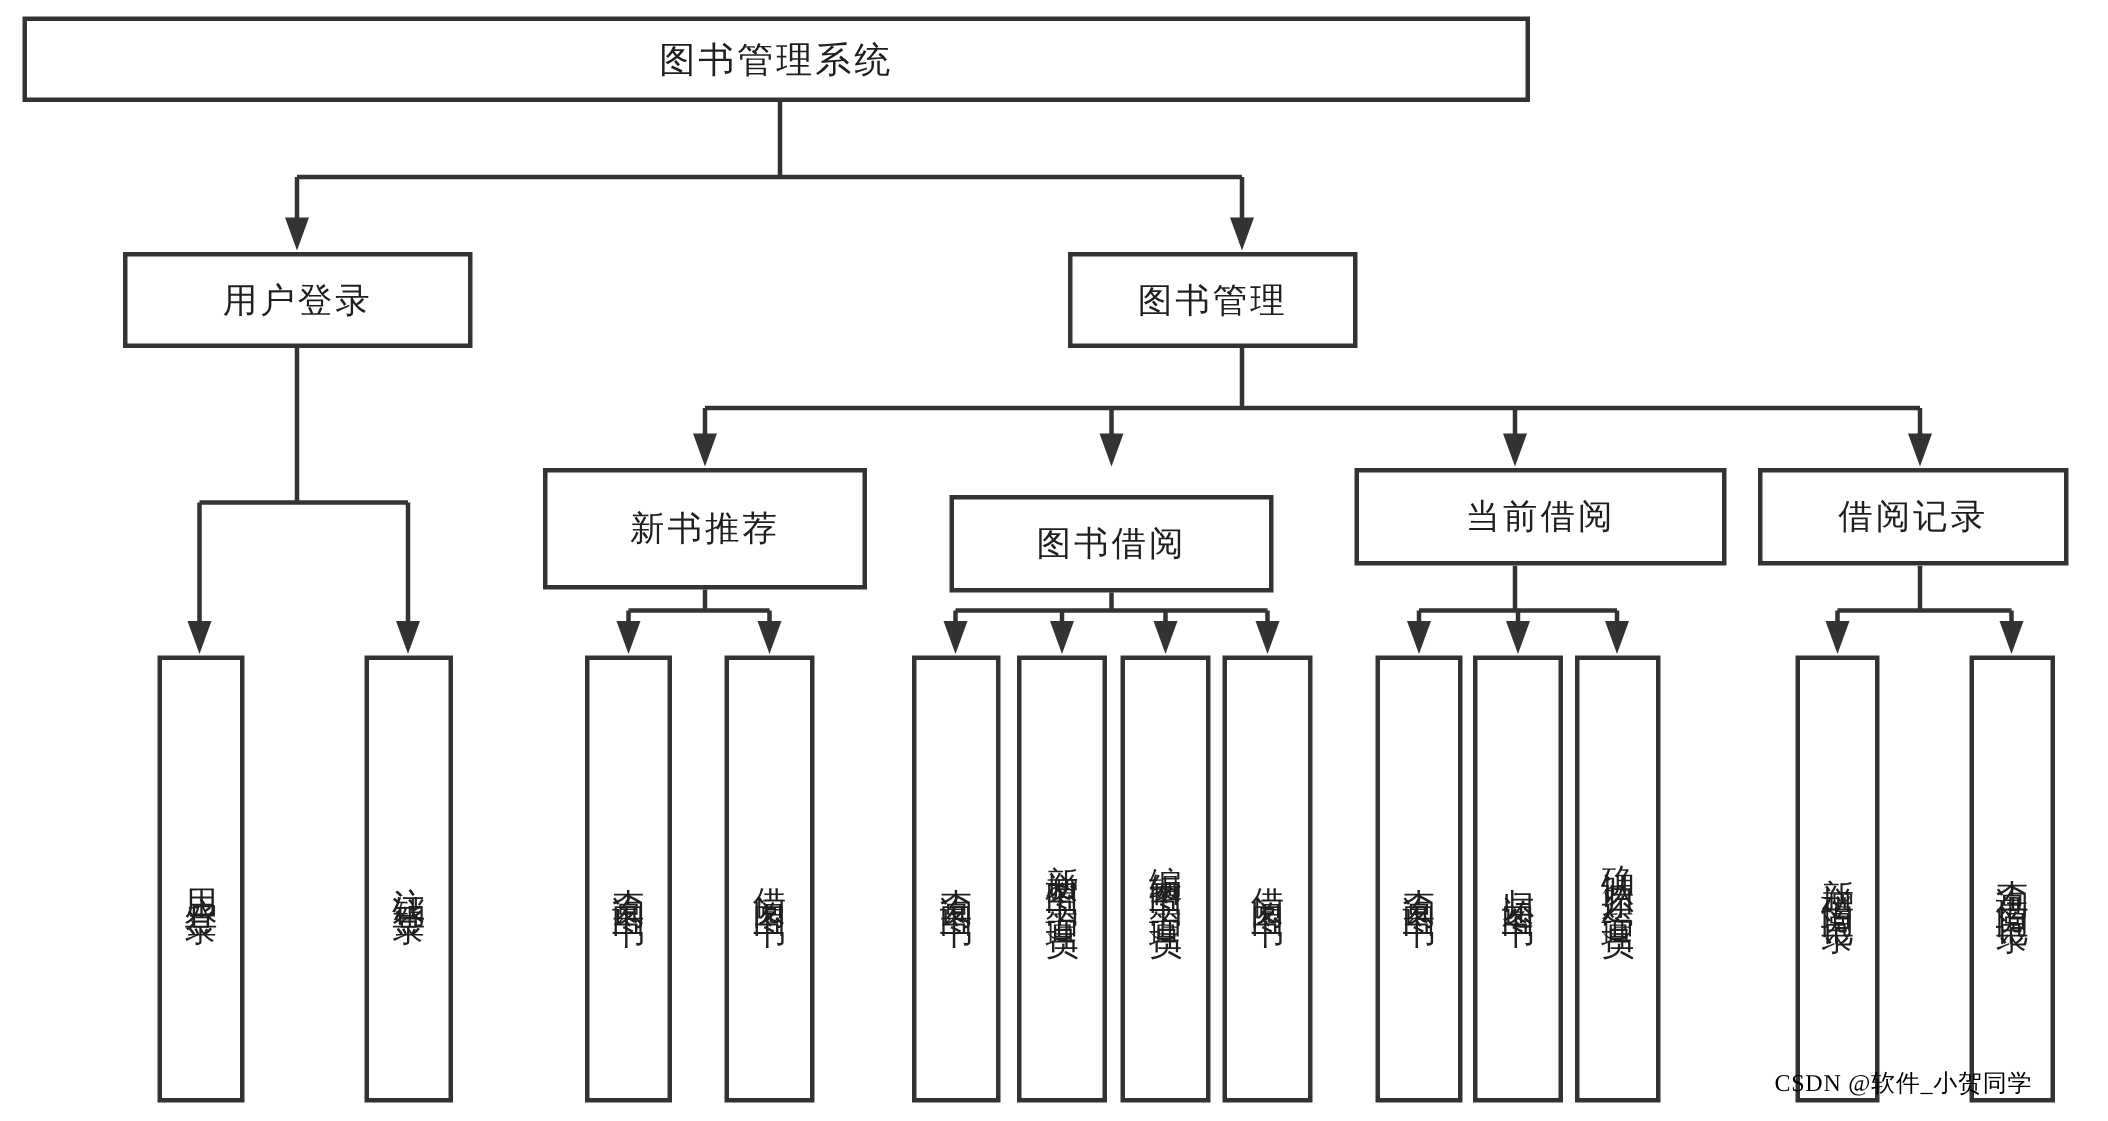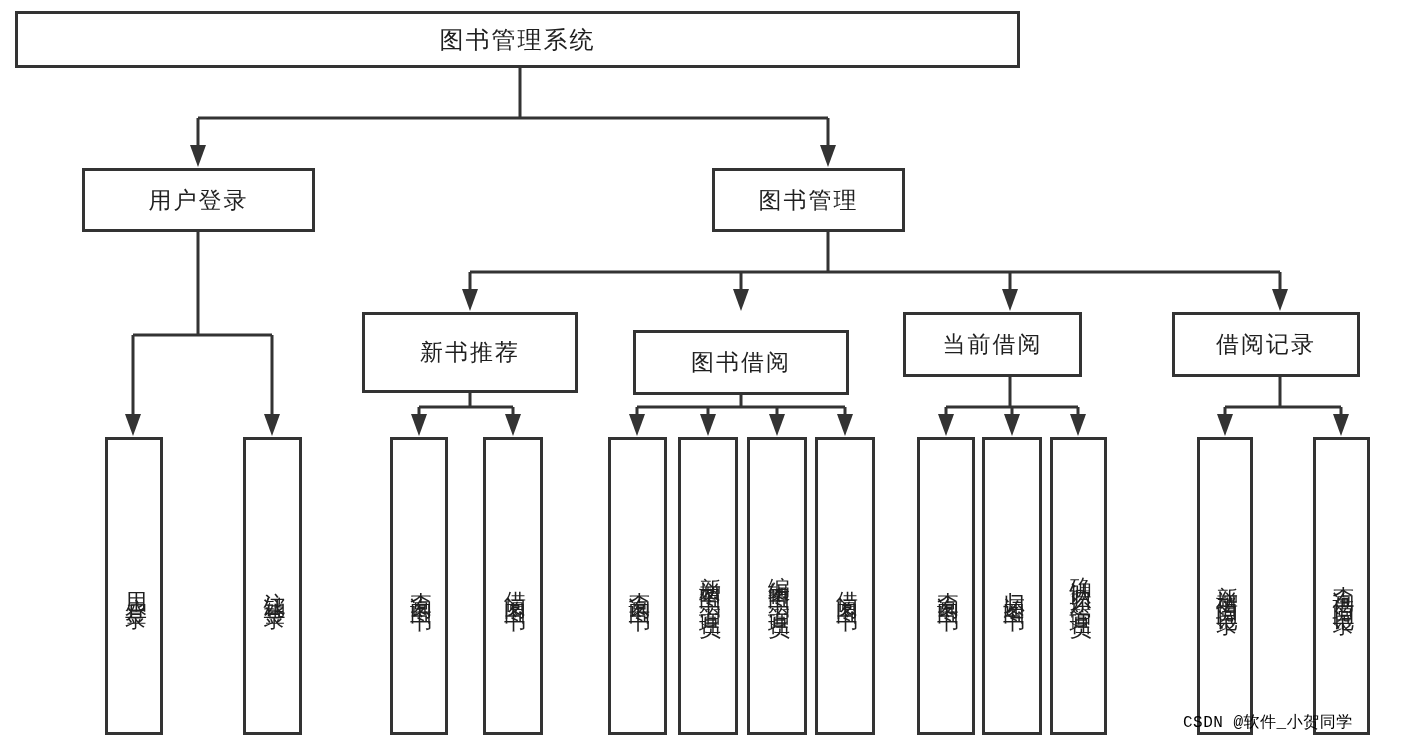--- a/index.html
+++ b/index.html
@@ -1,18 +1,18 @@
 <!DOCTYPE html>
 <html><head>
 <meta charset="utf-8">
 <style>
   html,body{margin:0;padding:0;background:#ffffff;}
   #stage{
     position:relative;width:1405px;height:747px;background:#ffffff;overflow:hidden;
-    font-family:Liberation Mono, monospace;color:#1f1f1f;border-radius:32px;
+    font-family:Liberation Serif, serif;color:#1f1f1f;border-radius:32px;
   }
   #wires{position:absolute;left:0;top:0;z-index:1;}
   .node{
     position:absolute;box-sizing:border-box;border:3px solid #333333;background:#ffffff;
     display:flex;align-items:center;justify-content:center;z-index:2;
   }
   .h{letter-spacing:2px;}
   .root{font-size:24px;}
   .lvl2,.lvl3{font-size:23px;}
   .v{
@@ -63,22 +63,22 @@
     <use href="#arr" x="1341" y="436"></use>
   </svg>
 
   <div class="node h root" style="left:15px;top:11px;width:1005px;height:57px">图书管理系统</div>
 
   <div class="node h lvl2" style="left:82px;top:168px;width:233px;height:64px">用户登录</div>
   <div class="node h lvl2" style="left:712px;top:168px;width:193px;height:64px">图书管理</div>
 
   <div class="node h lvl3" style="left:362px;top:312px;width:216px;height:81px">新书推荐</div>
   <div class="node h lvl3" style="left:633px;top:330px;width:216px;height:65px">图书借阅</div>
-  <div class="node h lvl3" style="left:903px;top:312px;width:179px;height:65px">当前借阅</div>
-  <div class="node h lvl3" style="left:1172px;top:312px;width:188px;height:65px">借阅记录</div>
+  <div class="node h lvl3" style="left:903px;top:312px;width:248px;height:65px">当前借阅</div>
+  <div class="node h lvl3" style="left:1172px;top:312px;width:207px;height:65px">借阅记录</div>
 
   <div class="node v" style="left:105px;top:437px;width:58px;height:298px">用户登录</div>
   <div class="node v" style="left:243px;top:437px;width:59px;height:298px">注销登录</div>
   <div class="node v" style="left:390px;top:437px;width:58px;height:298px">查询图书</div>
   <div class="node v" style="left:483px;top:437px;width:60px;height:298px">借阅图书</div>
   <div class="node v" style="left:608px;top:437px;width:59px;height:298px">查询图书</div>
   <div class="node v" style="left:678px;top:437px;width:60px;height:298px">新增图书（管理员）</div>
   <div class="node v" style="left:747px;top:437px;width:60px;height:298px">编辑图书（管理员）</div>
   <div class="node v" style="left:815px;top:437px;width:60px;height:298px">借阅图书</div>
   <div class="node v" style="left:917px;top:437px;width:58px;height:298px">查询图书</div>

